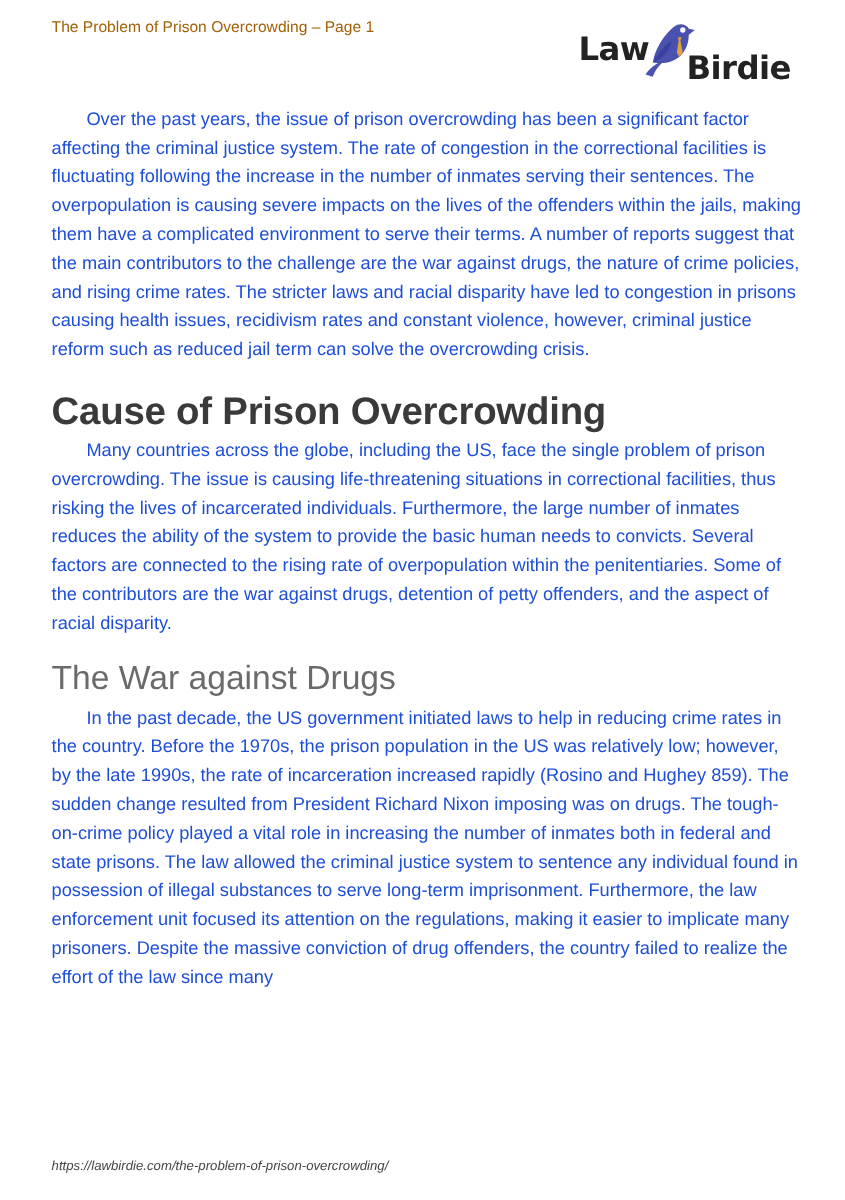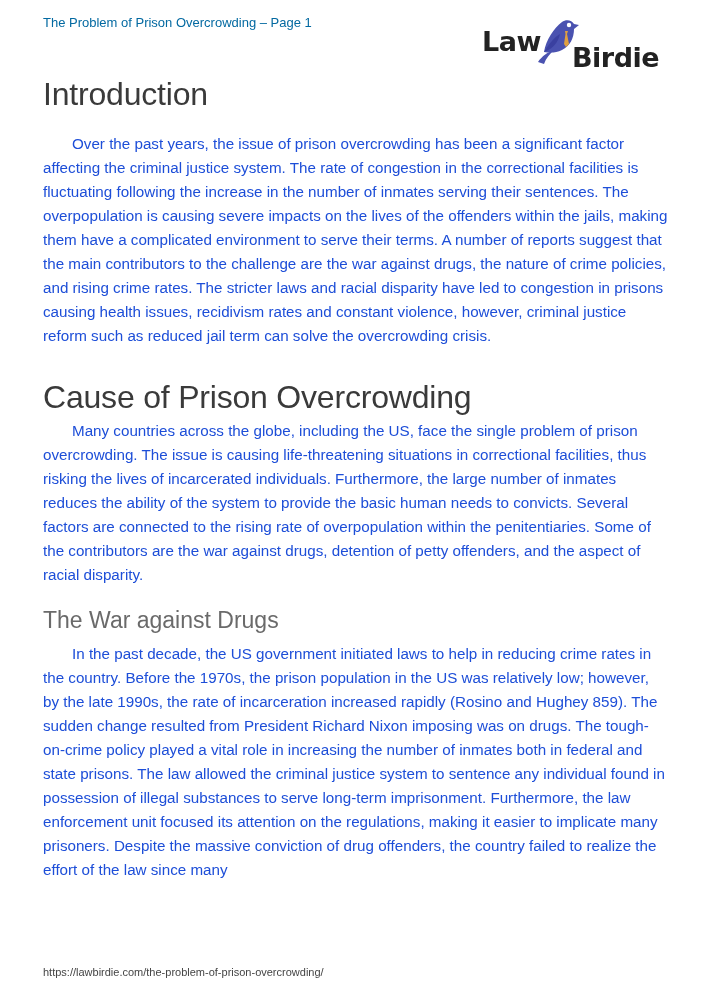--- a/index.html
+++ b/index.html
@@ -13,21 +13,21 @@
       position: relative;
       overflow: hidden;
       font-family: "Liberation Sans", sans-serif;
       color: #3a3a3a;
     }
     .page-header {
       position: absolute;
       left: 43px;
       top: 15px;
       font-size: 13px;
-      color: #0369a1;
+      color: #a16207;
     }
     .logo {
       position: absolute;
       left: 482px;
       top: 12px;
       width: 200px;
       height: 56px;
     }
     .logo-text {
       position: absolute;
@@ -56,44 +56,45 @@
     h1 {
       font-weight: normal;
       font-size: 32px;
       color: #3a3a3a;
       margin: 0;
       line-height: 44px;
       letter-spacing: -0.2px;
     }
     h2 {
       font-weight: normal;
-      font-size: 23px;
+      font-size: 28px;
       color: #6a6a6a;
       margin: 0;
       line-height: 32px;
     }
     p {
       margin: 0;
       font-size: 15.2px;
       line-height: 24px;
       color: #1d4ed8;
       text-indent: 29px;
     }
     .intro-title { margin-top: 0; }
     .intro-p { margin-top: 16px; }
-    .cause-title { margin-top: 27px; }
+    .cause-title { margin-top: 16px; font-weight: bold; }
     .cause-p { margin-top: 0; }
     .war-title { margin-top: 17px; }
     .war-p { margin-top: 6px; }
     .page-footer {
       position: absolute;
       left: 43px;
       top: 966px;
       font-size: 11px;
       color: #444;
+      font-style: italic;
     }
   </style>
 </head>
 <body>
 
 <div class="page-header">The Problem of Prison Overcrowding – Page 1</div>
 
 <div class="logo">
   <span class="logo-text logo-law">Law</span>
   <svg class="logo-bird" viewBox="0 0 48 54">
@@ -105,21 +106,20 @@
     <path d="M12 40 C 18 30, 24 24, 28 22 C 26 30, 22 36, 12 40 Z" fill="#3a40a0"></path>
 
     <circle cx="37" cy="13" r="2.2" fill="#ffffff"></circle>
 
     <path d="M33 19 L 36 19 L 35 22 L 37 32 L 34 35 L 32 32 L 33.5 22 Z" fill="#e0a040"></path>
   </svg>
   <span class="logo-text logo-birdie">Birdie</span>
 </div>
 
 <div class="content">
-  <h1 class="intro-title">Introduction</h1>
   <p class="intro-p">Over the past years, the issue of prison overcrowding has been a significant factor affecting the criminal justice system. The rate of congestion in the correctional facilities is fluctuating following the increase in the number of inmates serving their sentences. The overpopulation is causing severe impacts on the lives of the offenders within the jails, making them have a complicated environment to serve their terms. A number of reports suggest that the main contributors to the challenge are the war against drugs, the nature of crime policies, and rising crime rates. The stricter laws and racial disparity have led to congestion in prisons causing health issues, recidivism rates and constant violence, however, criminal justice reform such as reduced jail term can solve the overcrowding crisis.</p>
 
   <h1 class="cause-title">Cause of Prison Overcrowding</h1>
   <p class="cause-p">Many countries across the globe, including the US, face the single problem of prison overcrowding. The issue is causing life-threatening situations in correctional facilities, thus risking the lives of incarcerated individuals. Furthermore, the large number of inmates reduces the ability of the system to provide the basic human needs to convicts. Several factors are connected to the rising rate of overpopulation within the penitentiaries. Some of the contributors are the war against drugs, detention of petty offenders, and the aspect of racial disparity.</p>
 
   <h2 class="war-title">The War against Drugs</h2>
   <p class="war-p">In the past decade, the US government initiated laws to help in reducing crime rates in the country. Before the 1970s, the prison population in the US was relatively low; however, by the late 1990s, the rate of incarceration increased rapidly (Rosino and Hughey 859). The sudden change resulted from President Richard Nixon imposing was on drugs. The tough-on-crime policy played a vital role in increasing the number of inmates both in federal and state prisons. The law allowed the criminal justice system to sentence any individual found in possession of illegal substances to serve long-term imprisonment. Furthermore, the law enforcement unit focused its attention on the regulations, making it easier to implicate many prisoners. Despite the massive conviction of drug offenders, the country failed to realize the effort of the law since many</p>
 </div>
 
 <div class="page-footer">https://lawbirdie.com/the-problem-of-prison-overcrowding/</div>

